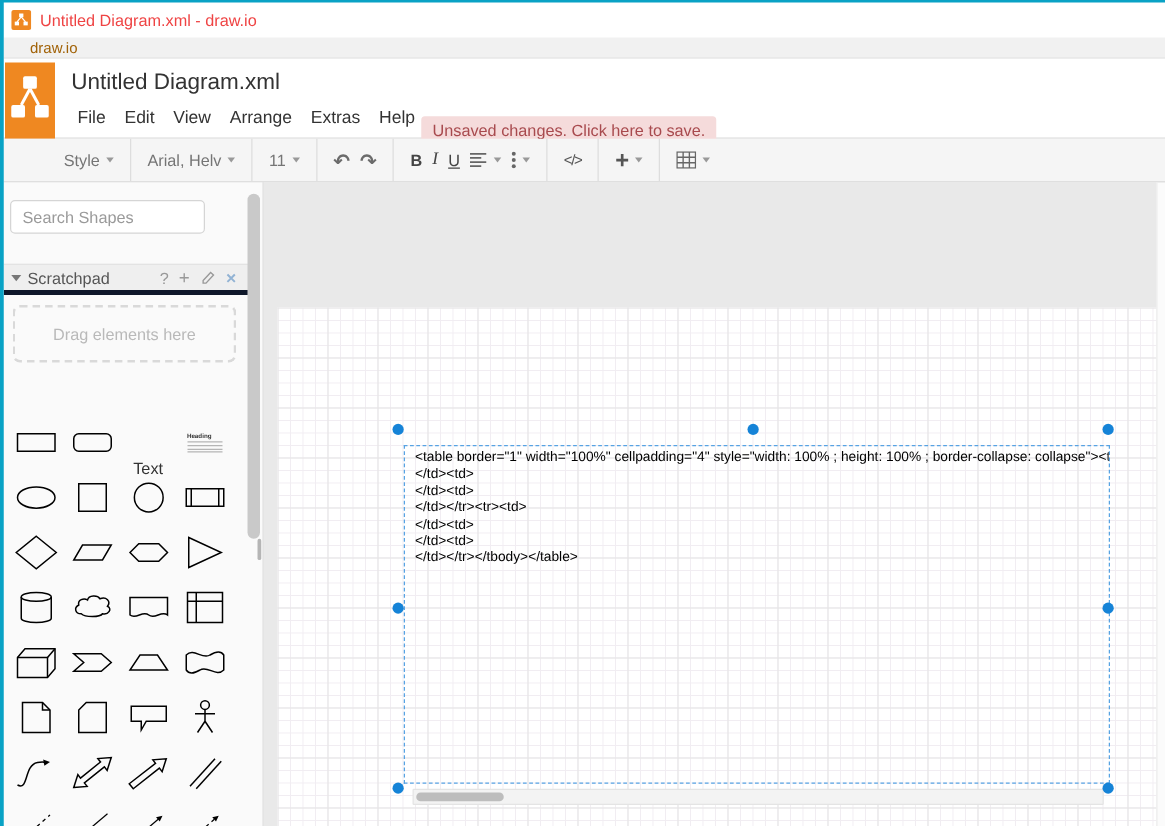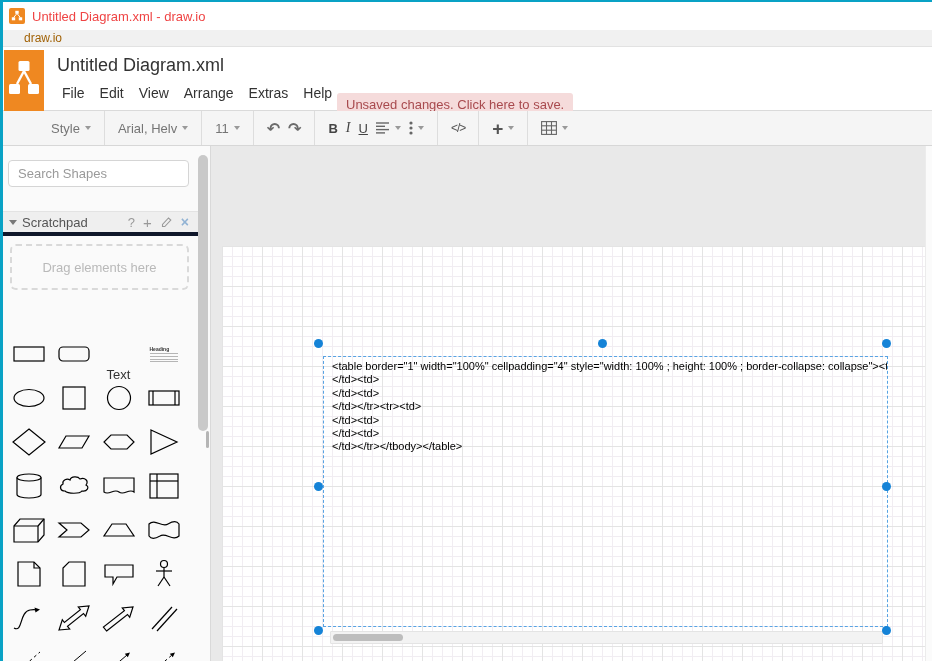--- a/index.html
+++ b/index.html
@@ -31,21 +31,21 @@
     border-top:4px solid #999;display:inline-block;}
   .undo-redo{font-family:"DejaVu Sans",sans-serif;font-size:16px;color:#6b6b6b;font-weight:bold;}
   .fmt-b{font-weight:bold;color:#444;font-size:13px;}
   .fmt-i{font-style:italic;font-family:"Liberation Serif",serif;color:#444;font-size:14px;}
   .fmt-u{text-decoration:underline;color:#444;font-size:13px;}
   .code-btn{font-size:12px;color:#555;letter-spacing:-1px;}
   .plus-btn{font-size:19px;color:#555;font-weight:bold;line-height:1;}
   
   #sidebar{top:146px;left:3px;width:207px;bottom:0;background:#fafafa;overflow:hidden;}
   #sidebar-border{top:146px;left:210px;width:1px;bottom:0;background:#d9d9d9;}
-  #search-box{left:5px;top:14px;width:181px;height:27px;background:#fff;border:1px solid #d5d5d5;
+  #search-box{left:5px;top:14px;width:156px;height:27px;background:#fff;border:1px solid #d5d5d5;
     border-radius:4px;display:flex;align-items:center;box-sizing:border-box;}
   #search-box input{border:none;outline:none;background:transparent;flex:1;font-size:13px;
     padding:0 0 0 9px;color:#444;font-family:"Liberation Sans",sans-serif;}
   #search-box input::placeholder{color:#9a9a9a;}
   .section-hdr{left:0;width:196px;height:25px;background:#efefef;border-top:1px solid #e3e3e3;
     border-bottom:4px solid #0f172a;display:flex;align-items:center;font-size:13px;color:#555;box-sizing:border-box;}
   .tri-down{width:0;height:0;border-left:4px solid transparent;border-right:4px solid transparent;
     border-top:5px solid #777;margin:0 5px 0 6px;}
   .hdr-icons{margin-left:auto;display:flex;align-items:center;gap:8px;margin-right:10px;color:#999;font-size:13px;}
   .hdr-icons .x{color:#92b3d4;font-size:14px;font-weight:bold;}

